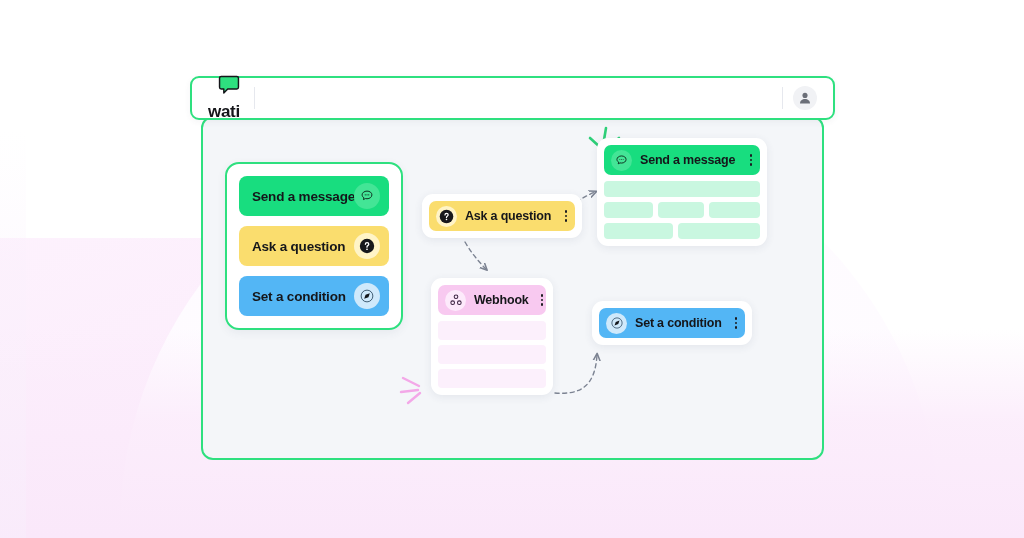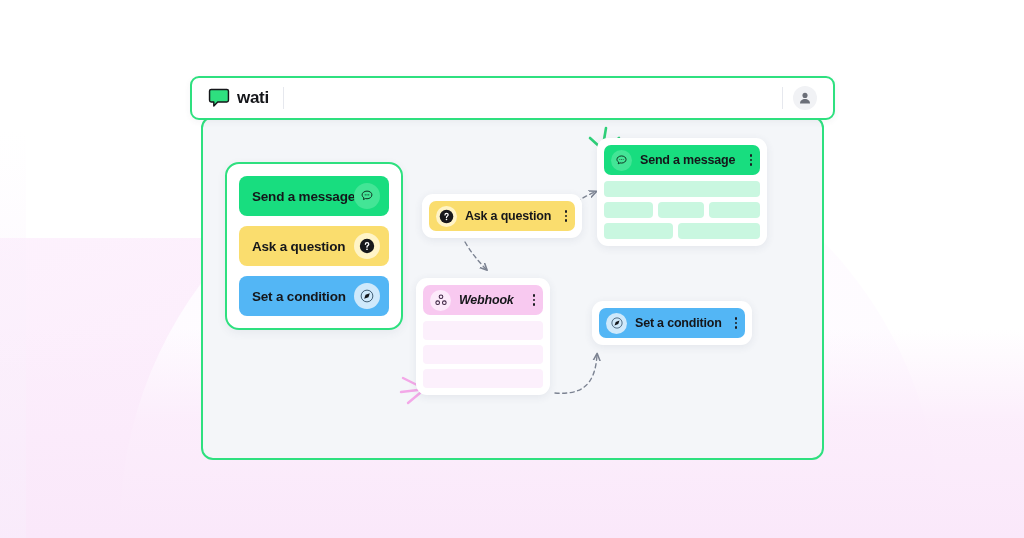--- a/index.html
+++ b/index.html
@@ -77,23 +77,24 @@
     border: 2px solid #2ee07f;
     border-radius: 9px;
     display: flex;
     align-items: center;
     z-index: 4;
     box-shadow: 0 2px 6px rgba(60,60,90,0.06);
   }
 
   .brand {
     display: flex;
-    align-items: flex-start;
+    align-items: flex-end;
     gap: 7px;
     padding-left: 16px;
+    flex-direction: column;
   }
   .brand-logo {
     width: 22px;
     height: 20px;
     display: block;
   }
   .brand-name {
     font-size: 17px;
     font-weight: 700;
     letter-spacing: -0.3px;
@@ -262,21 +263,21 @@
   .skel {
     height: 16px;
     border-radius: 4px;
   }
   .skel-green { background: #c9f7e0; }
   .skel-pink  { background: #fcf0fc; }
 
   
   #node-ask-question { left: 219px; top: 76px;  width: 160px; }
   #node-send-message { left: 394px; top: 20px;  width: 170px; }
-  #node-webhook      { left: 213px; top: 160px; width: 134px; font-style: italic; }
+  #node-webhook      { left: 228px; top: 160px; width: 122px; }
   #node-set-condition{ left: 389px; top: 183px; width: 160px; }
 
   
   .sparkle { position: absolute; pointer-events: none; }
   #sparkle-green { left: 379px; top: 4px; }
   #sparkle-pink  { left: 196px; top: 254px; }
 
   
   .connectors {
     position: absolute;

